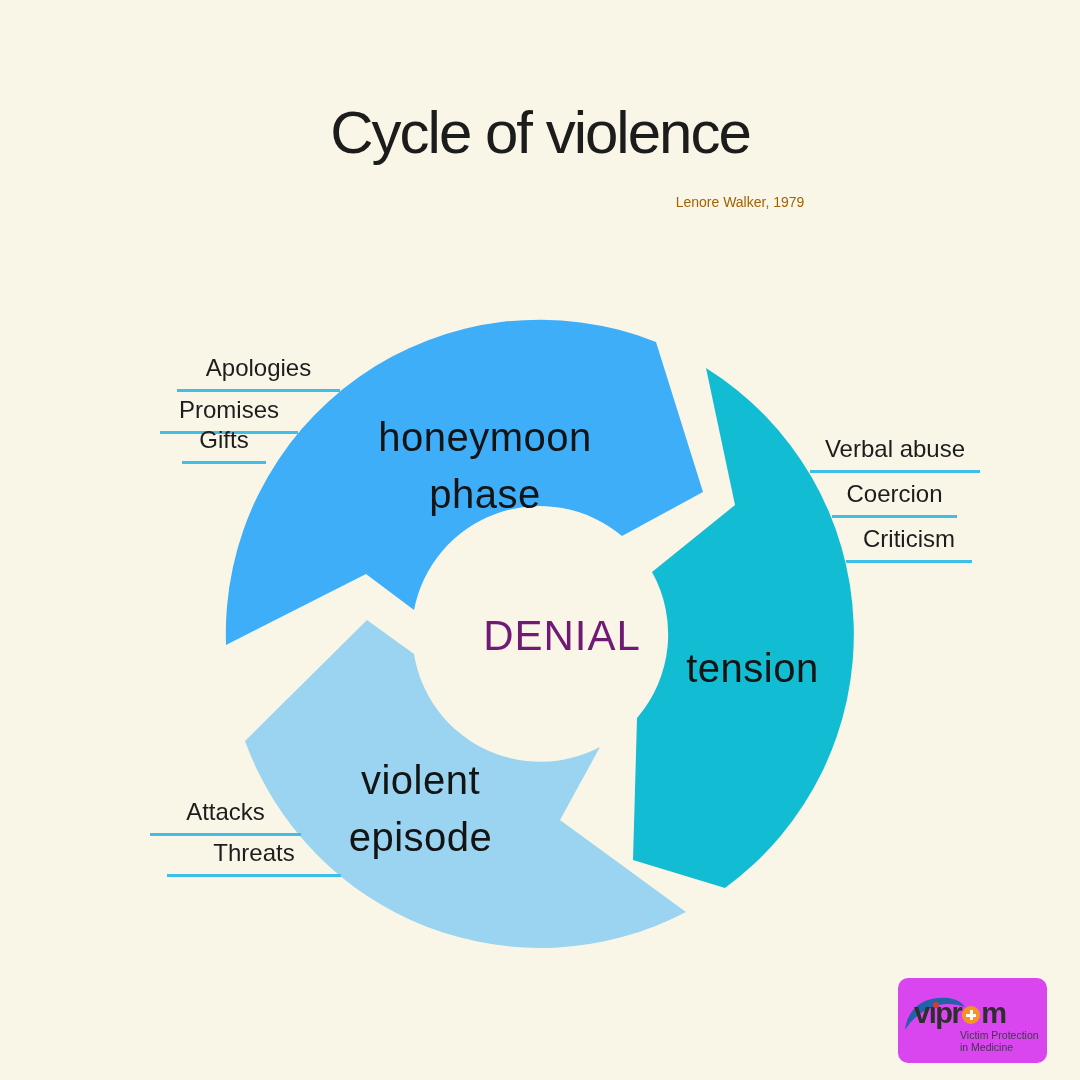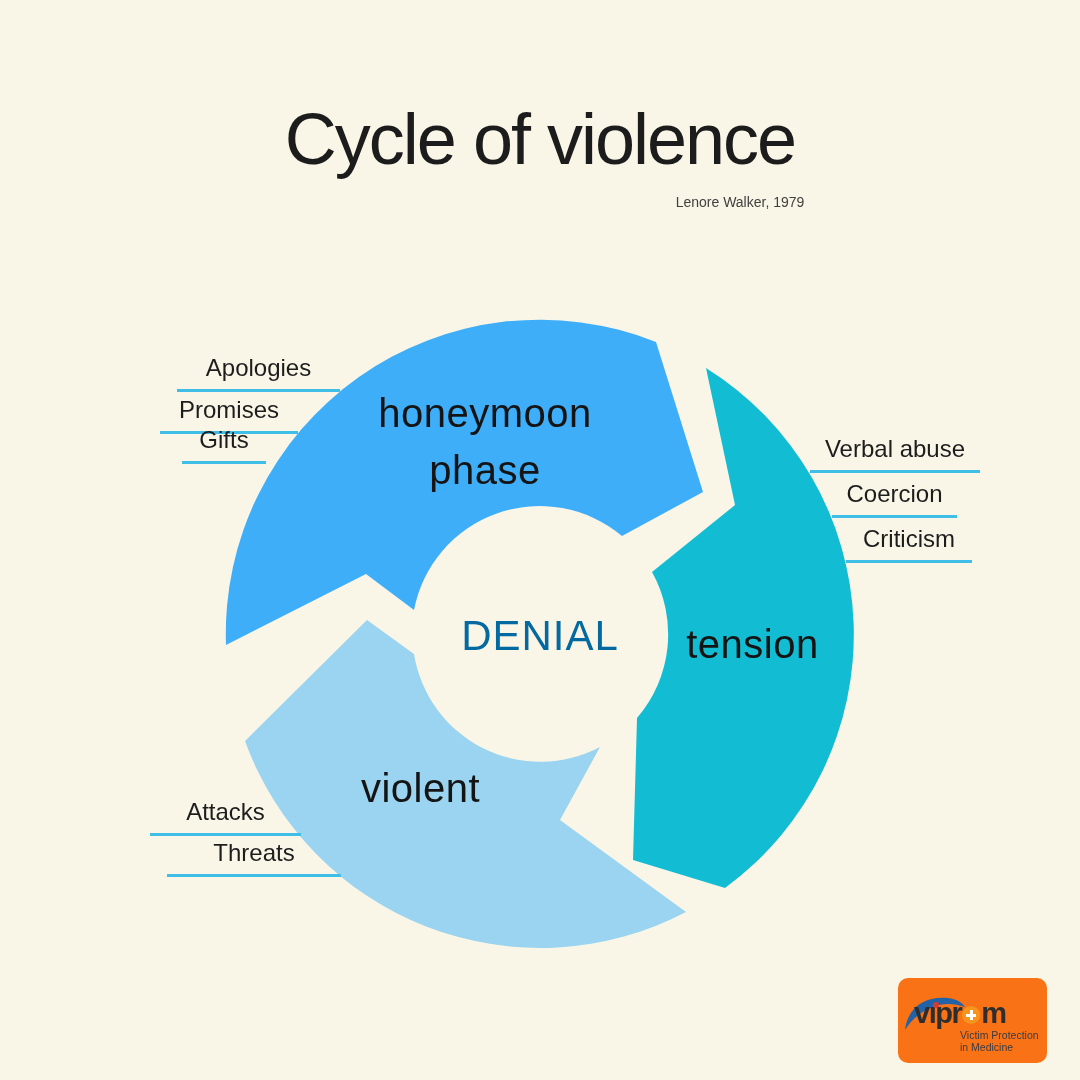--- a/index.html
+++ b/index.html
@@ -8,51 +8,52 @@
     background:#faf6e7;
     font-family:"Liberation Sans", sans-serif;
     position:relative;overflow:hidden;
     color:#1f1f1f;
   }
   .stage{position:absolute;inset:0;width:1080px;height:1080px;}
 
   .title{
     position:absolute;left:0;top:100px;width:1080px;
     text-align:center;
-    font-size:72px;letter-spacing:-2px;font-weight:400;color:#1c1c1c;
+    font-size:60px;letter-spacing:-2px;font-weight:400;color:#1c1c1c;
     line-height:1.1;
   }
   .subtitle{
     position:absolute;left:640px;top:194px;width:200px;
-    text-align:center;font-size:14px;color:#404040;
+    text-align:center;font-size:14px;color:#a16207;
   }
 
   svg.cycle{position:absolute;left:0;top:0;}
 
   .seg-label{
     position:absolute;text-align:center;
     font-size:40px;color:#141414;line-height:57px;
     letter-spacing:0.5px;
+    margin-top:24px;
   }
   .seg-label span{display:block;}
   .denial{
-    position:absolute;left:430px;top:612px;width:220px;
-    text-align:center;font-size:42px;color:#0369a1;letter-spacing:1px;
+    position:absolute;left:452px;top:612px;width:220px;
+    text-align:center;font-size:42px;color:#701a75;letter-spacing:1px;
   }
 
   .callout{
     position:absolute;
     text-align:center;font-size:24px;color:#1d1d1d;
     line-height:34px;padding-bottom:4px;
     border-bottom:3px solid #3fbee8;
   }
 
   .logo{
     position:absolute;left:898px;top:978px;width:149px;height:85px;
-    background:#f97316;border-radius:10px;
+    background:#d946ef;border-radius:10px;
   }
   .logo .swoosh{position:absolute;left:4px;top:10px;}
   .logo .wordmark{
     position:absolute;left:16px;top:20px;
     font-size:29px;font-weight:700;letter-spacing:-1.5px;color:#2e2e2e;
     line-height:30px;white-space:nowrap;
   }
   .logo .idot{
     position:absolute;left:35px;top:24px;width:6px;height:6px;
     border-radius:50%;background:#d93a2b;
@@ -82,22 +83,23 @@
     <path d="M 686 912 A 314 314 0 0 1 245 741 L 367 620 L 414 654 A 128 128 0 0 0 600 747 L 560 820 Z" fill="#9ad4f0"></path>
   </svg>
 
   <div class="seg-label" style="left:355px;top:385px;width:260px;">
     <span>honeymoon</span>
     <span>phase</span>
   </div>
   <div class="seg-label" style="left:655px;top:617px;width:195px;line-height:54px;">
     <span>tension</span>
   </div>
-  <div class="seg-label" style="left:328px;top:760px;width:185px;">
+  <div class="seg-label" style="left:328px;top:728px;width:185px;">
     <span>violent</span>
+    <span>episode</span>
   </div>
 
   <div class="denial">DENIAL</div>
 
   <div class="callout" style="left:177px;top:351px;width:163px;">Apologies</div>
   <div class="callout" style="left:160px;top:393px;width:138px;">Promises</div>
   <div class="callout" style="left:182px;top:423px;width:84px;">Gifts</div>
 
   <div class="callout" style="left:810px;top:432px;width:170px;">Verbal abuse</div>
   <div class="callout" style="left:832px;top:477px;width:125px;">Coercion</div>

